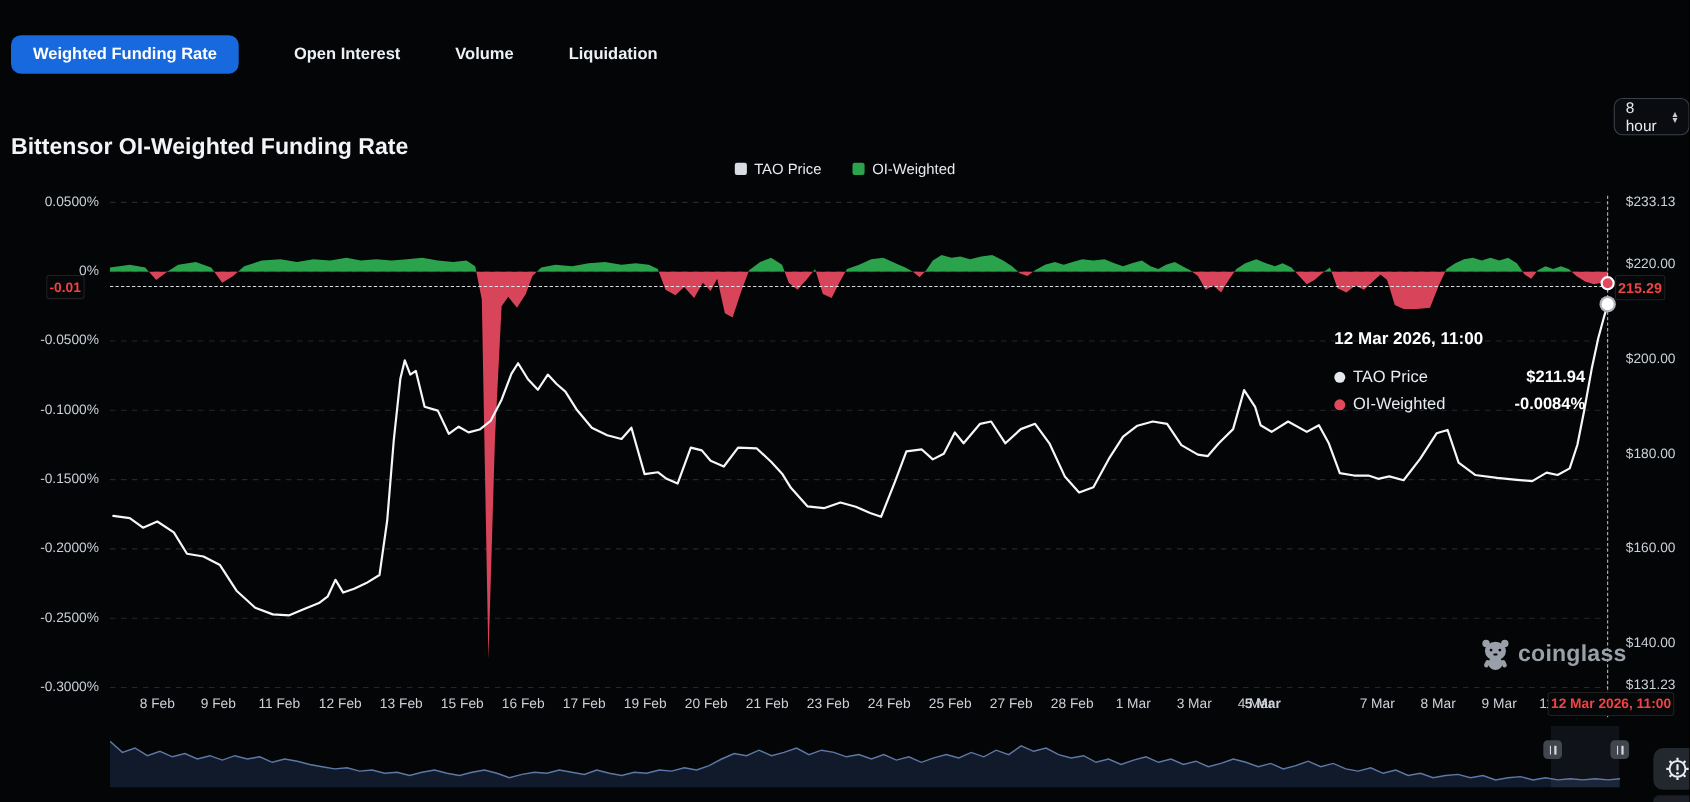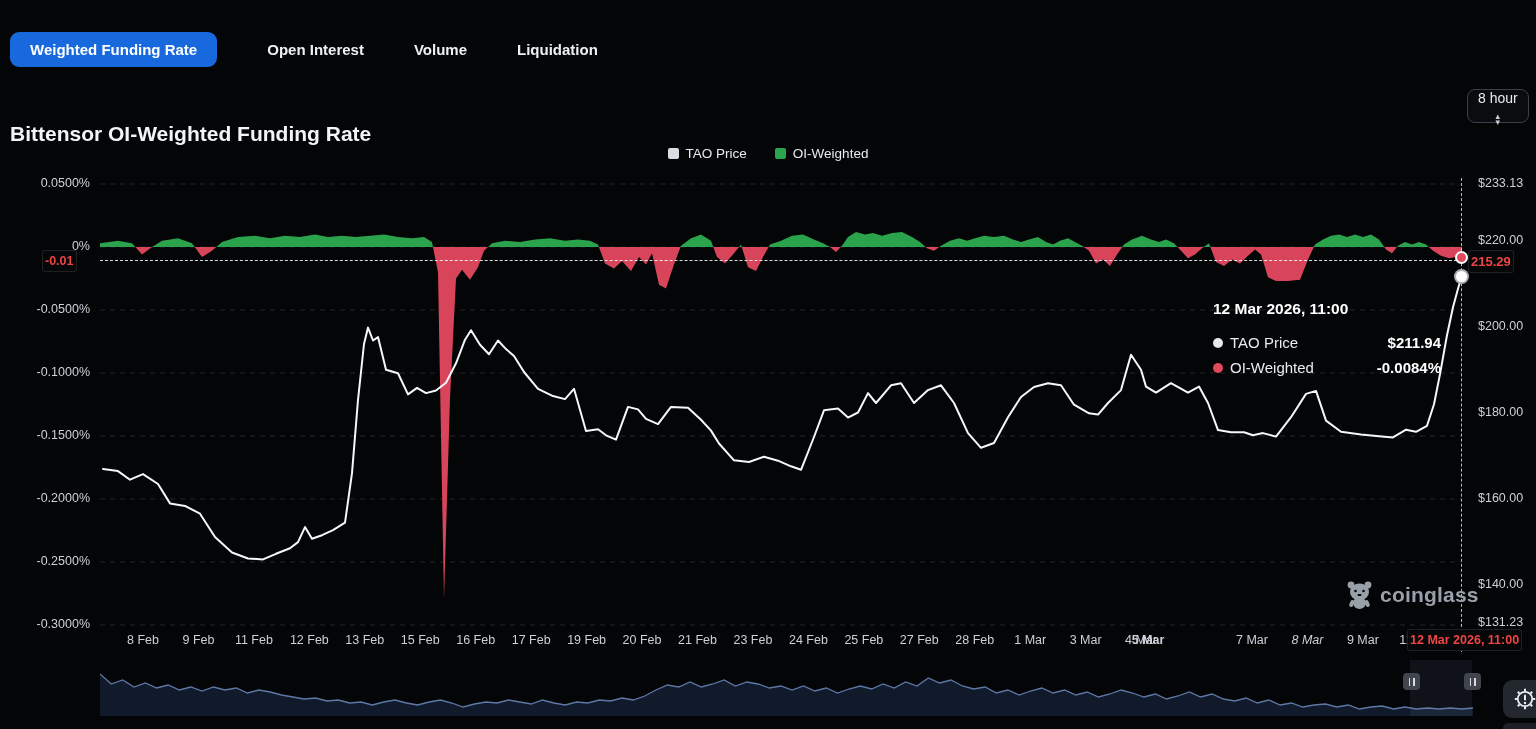--- a/index.html
+++ b/index.html
@@ -6,21 +6,21 @@
   #app{position:relative;width:1536px;height:729px;background:#030507;overflow:hidden;
        font-family:"Liberation Sans","DejaVu Sans",sans-serif;color:#e8ebef;}
   
   .tabs{position:absolute;left:10px;top:32px;display:flex;align-items:center;gap:50px;}
   .tab{font-size:15px;font-weight:700;color:#eef1f4;cursor:pointer;white-space:nowrap;}
   .tab.active{background:#1769dd;border-radius:9px;padding:9px 20px;color:#fff;}
   
   .page-title{position:absolute;left:10px;top:90px;font-size:21px;font-weight:700;color:#f2f4f7;margin-top:32px;}
   
   .interval{position:absolute;left:1467px;top:89px;height:32px;display:flex;align-items:center;gap:7px;
-            border:1px solid #3a4048;border-radius:8px;padding:0 10px;font-size:14px;color:#e8ebef;background:#0a0c10;flex-direction:column;}
+            border:1px solid #3a4048;border-radius:8px;padding:0 10px;font-size:14px;color:#e8ebef;background:#0a0c10;}
   .interval .chev{display:flex;flex-direction:column;line-height:6px;font-size:9px;color:#c8cdd4;}
   
   .legend{position:absolute;left:0;top:146px;width:1536px;display:flex;justify-content:center;gap:28px;}
   .legend-item{display:flex;align-items:center;gap:7px;font-size:13.5px;color:#e8ebef;}
   .legend-swatch{width:11px;height:11px;border-radius:2px;display:inline-block;}
   
   .tick{position:absolute;font-size:12.5px;color:#ccd1d8;font-weight:500;white-space:nowrap;}
   .tick-left{right:1446px;text-align:right;width:90px;}
   .tick-right{left:1478px;}
   .tick-x{top:633px;transform:translateX(-50%);margin-left:12px;}
@@ -118,21 +118,21 @@
       <div class="tick tick-x" style="left: 740.95px;">23 Feb</div>
       <div class="tick tick-x" style="left: 796.4px;">24 Feb</div>
       <div class="tick tick-x" style="left: 851.85px;">25 Feb</div>
       <div class="tick tick-x" style="left: 907.3px;">27 Feb</div>
       <div class="tick tick-x" style="left: 962.75px;">28 Feb</div>
       <div class="tick tick-x" style="left: 1018.2px;">1 Mar</div>
       <div class="tick tick-x" style="left: 1073.65px;">3 Mar</div>
       <div class="tick tick-x" style="left: 1129.1px;">4 Mar</div>
       <div class="tick tick-x" style="left: 1136px; font-weight: bold;">5 Mar</div>
       <div class="tick tick-x" style="left: 1240px; text-align: center;">7 Mar</div>
-      <div class="tick tick-x" style="left: 1295.45px; font-style: italic;">8 Mar</div>
+      <div class="tick tick-x" style="left: 1295.45px;">8 Mar</div>
       <div class="tick tick-x" style="left: 1350.9px;">9 Mar</div>
       <div class="tick tick-x" style="left: 1406.35px;">11 Mar</div>
     </div>
 
   <svg id="chart-svg" style="position:absolute;left:100px;top:178px;" width="1362" height="454" viewBox="0 0 1362 454">
       <line x1="0" y1="6" x2="1362" y2="6" stroke="#24272d" stroke-width="1" stroke-dasharray="5 5"></line>
       <line x1="0" y1="69" x2="1362" y2="69" stroke="#24272d" stroke-width="1" stroke-dasharray="5 5"></line>
       <line x1="0" y1="132" x2="1362" y2="132" stroke="#24272d" stroke-width="1" stroke-dasharray="5 5"></line>
       <line x1="0" y1="195" x2="1362" y2="195" stroke="#24272d" stroke-width="1" stroke-dasharray="5 5"></line>
       <line x1="0" y1="258" x2="1362" y2="258" stroke="#24272d" stroke-width="1" stroke-dasharray="5 5"></line>

